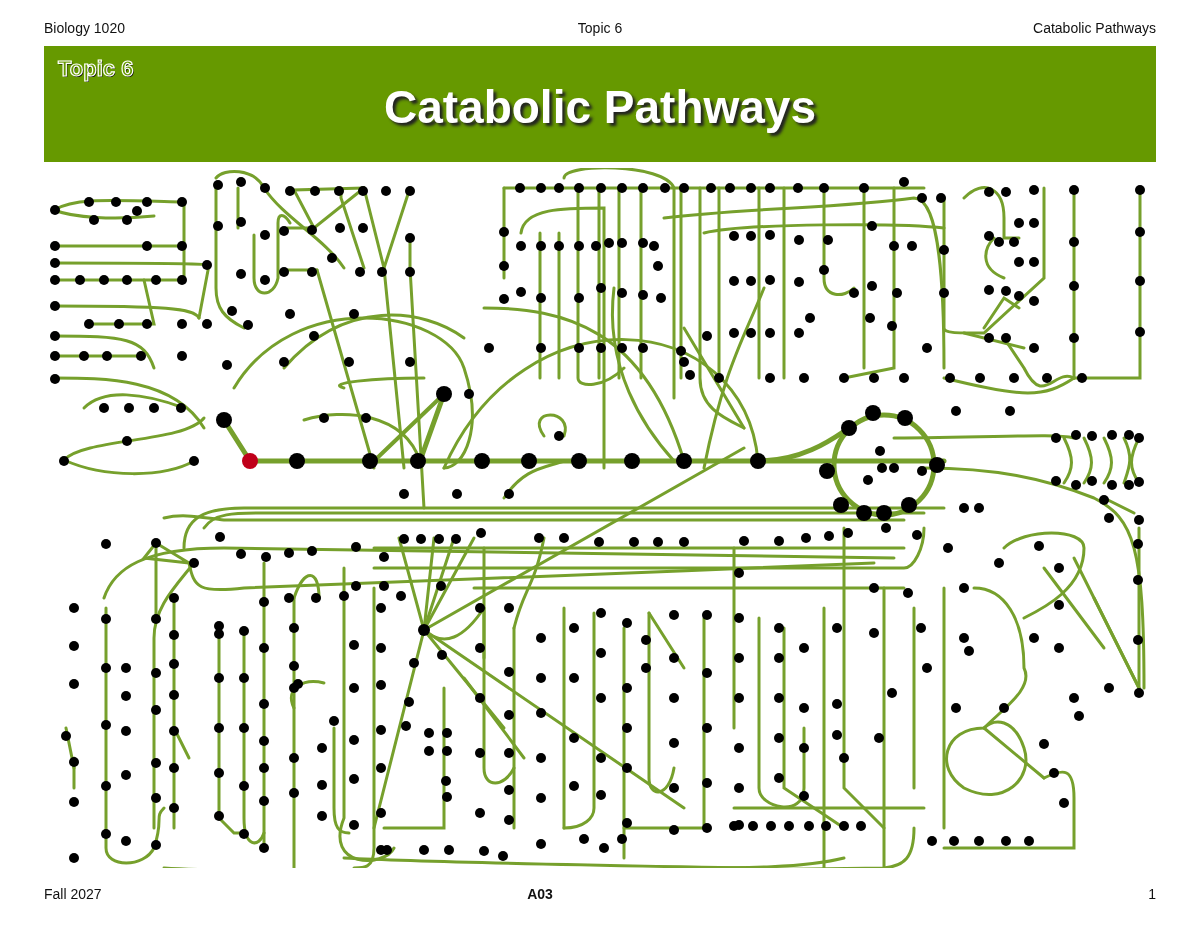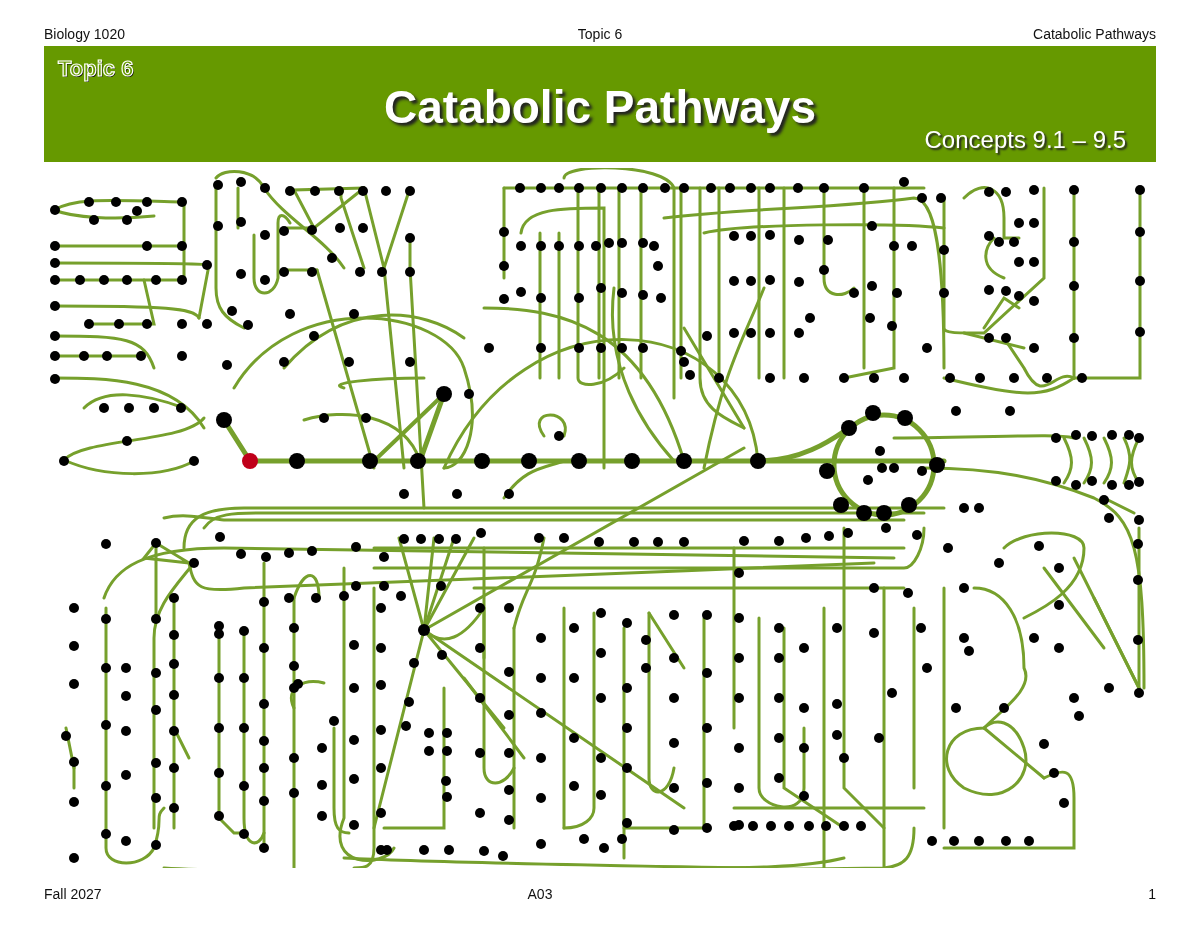--- a/index.html
+++ b/index.html
@@ -1,43 +1,42 @@
 <!DOCTYPE html>
 <html><head>
 <meta charset="utf-8">
 <style>
   html, body { margin: 0; padding: 0; background: #ffffff; }
   body { width: 1200px; height: 927px; position: relative; overflow: hidden; font-family: "Liberation Sans", sans-serif; }
-  .hdr { position: absolute; top: 26px; font-size: 14px; color: #111; }
+  .hdr { position: absolute; top: 20px; font-size: 14px; color: #111; }
   .hdr.left { left: 44px; }
   .hdr.center { left: 0; width: 1200px; text-align: center; }
   .hdr.right { right: 44px; }
   .banner { position: absolute; left: 44px; top: 46px; width: 1112px; height: 116px; background: #669900; }
   .banner .topic { position: absolute; left: 14px; top: 10px; font-size: 22px; font-weight: bold; color: #669900;
     -webkit-text-stroke: 1.2px #ffffff; text-shadow: 1px 1px 0 #000; }
   .banner .title { position: absolute; left: 0; width: 1112px; top: 34px; text-align: center; font-size: 46px; font-weight: bold; color: #ffffff;
     text-shadow: 3px 3px 3px #222; }
   .banner .concepts { position: absolute; right: 30px; top: 80px; font-size: 24px; color: #ffffff; text-shadow: 2px 2px 2px #222; }
   .network { position: absolute; left: 44px; top: 168px; width: 1112px; height: 700px; }
   .ftr { position: absolute; top: 886px; font-size: 14px; color: #111; }
   .ftr.left { left: 44px; }
-  .ftr.center { left: 0; width: 1080px; text-align: center; }
+  .ftr.center { left: 0; width: 1080px; text-align: center; font-weight: bold; }
   .ftr.right { right: 44px; }
 </style>
 </head>
 <body>
 
 <div class="hdr left">Biology 1020</div>
 <div class="hdr center">Topic 6</div>
 <div class="hdr right">Catabolic Pathways</div>
 
 <div class="banner">
   <div class="topic">Topic 6</div>
   <div class="title">Catabolic Pathways</div>
-  <div class="concepts">Concepts 9.1 – 9.5</div>
 </div>
 
 <svg class="network" viewBox="0 0 1112 700" xmlns="http://www.w3.org/2000/svg">
   <g fill="none" stroke="#76a02c" stroke-width="3" stroke-linecap="round">
 
     <path d="M206 293 L900 293" stroke-width="5"></path>
     <path d="M180 252 L206 293" stroke-width="5"></path>
     <path d="M376 293 L400 226" stroke-width="5"></path>
     <path d="M330 293 L400 226" stroke-width="4"></path>
 

